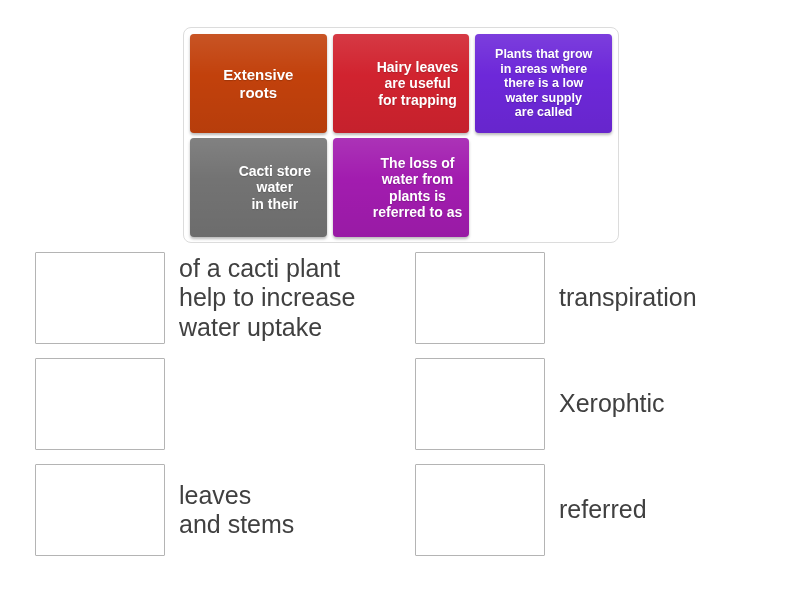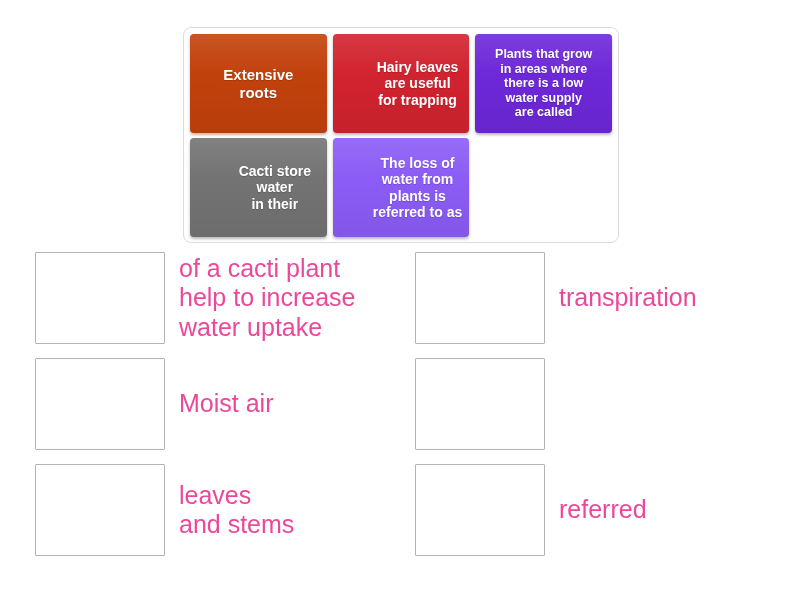--- a/index.html
+++ b/index.html
@@ -95,21 +95,21 @@
     height: 92px;
     min-width: 130px;
     box-sizing: border-box;
     border: 1px solid #b4b4b4;
     background: #ffffff;
     border-radius: 1px;
   }
   .answer-text {
     margin-left: 14px;
     font-size: 25px;
-    color: #ec4899;
+    color: #404040;
     line-height: 1.18;
     font-family: "Liberation Sans", sans-serif;
     font-weight: normal;
     white-space: pre-line;
   }
 </style>
 </head>
 <body>
 
 <div id="tiles-panel">
@@ -125,57 +125,57 @@
 
     <div class="tile size-sm" style="background:#6d28d9">
       <span>Plants that grow<br>in areas where<br>there is a low<br>water supply<br>are called</span>
     </div>
 
 
     <div class="tile size-md" style="background:#737373">
       <span>Cacti store<br>water<br>in their</span>
     </div>
 
-    <div class="tile size-md" style="background:#8b5cf6">
+    <div class="tile size-md" style="background:#a21caf">
       <span>The loss of<br>water from<br>plants is<br>referred to as</span>
     </div>
 
   </div>
 </div>
 
 <div id="answers">
 
   <div class="answer-col left">
 
     <div class="answer-row">
       <div class="drop-zone"></div>
       <div class="answer-text">of a cacti plant<br>help to increase<br>water uptake</div>
     </div>
 
     <div class="answer-row">
       <div class="drop-zone"></div>
-      <div class="answer-text">Moist air</div>
     </div>
 
     <div class="answer-row">
       <div class="drop-zone"></div>
       <div class="answer-text">leaves<br>and stems</div>
     </div>
 
   </div>
 
   <div class="answer-col right">
 
     <div class="answer-row">
       <div class="drop-zone"></div>
       <div class="answer-text">transpiration</div>
     </div>
 
     <div class="answer-row">
       <div class="drop-zone"></div>
+      <div class="answer-text">Xerophtic</div>
     </div>
 
     <div class="answer-row">
       <div class="drop-zone"></div>
       <div class="answer-text">referred</div>
     </div>
 
   </div>
 
 </div>

